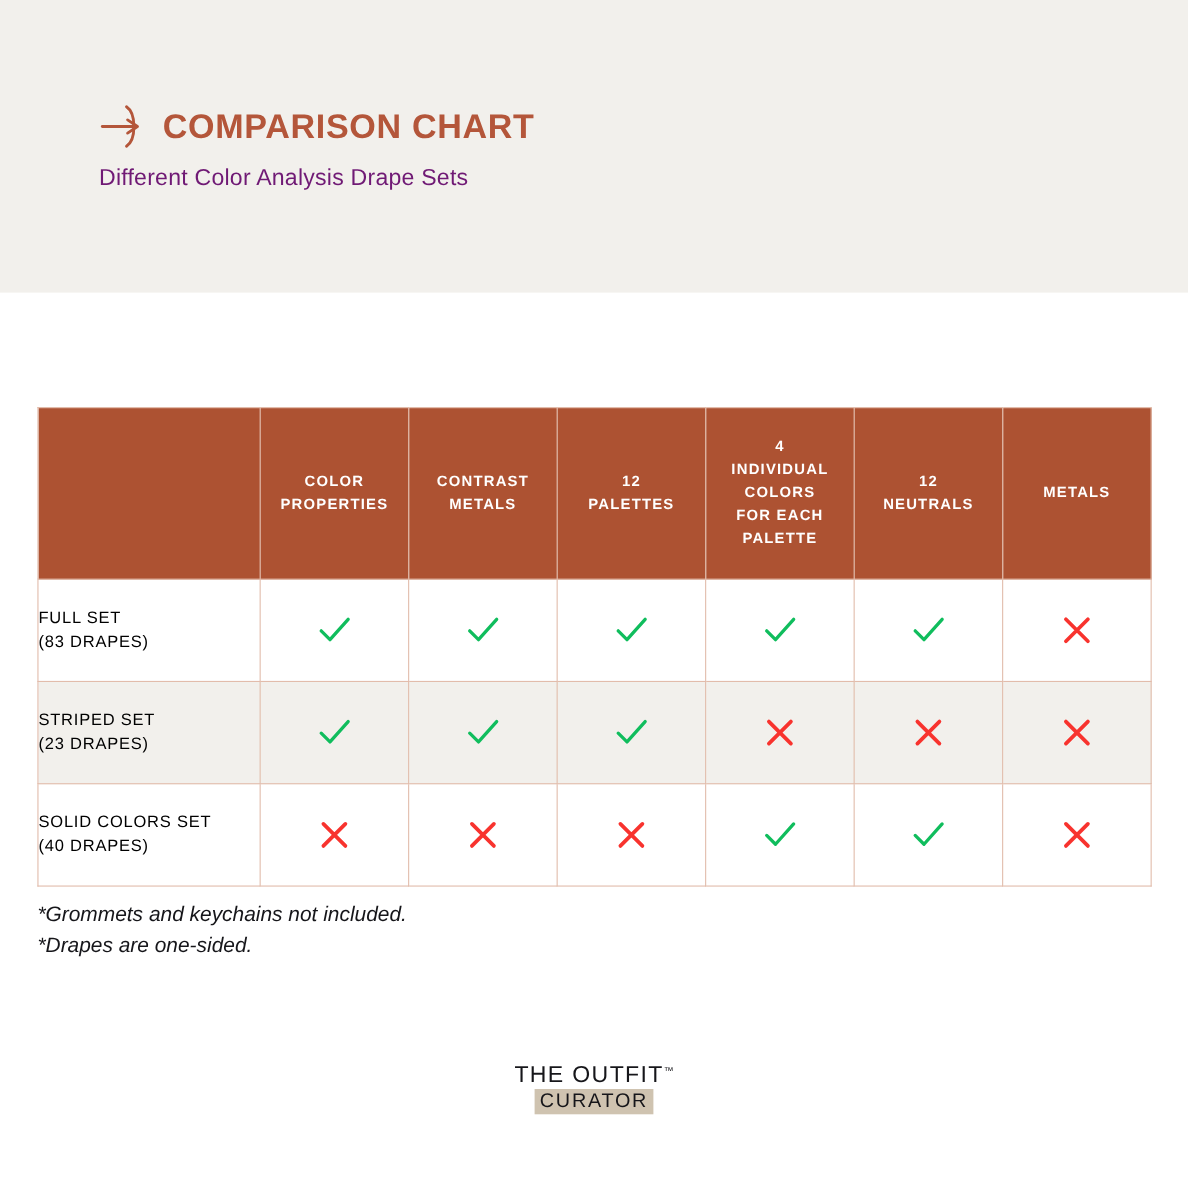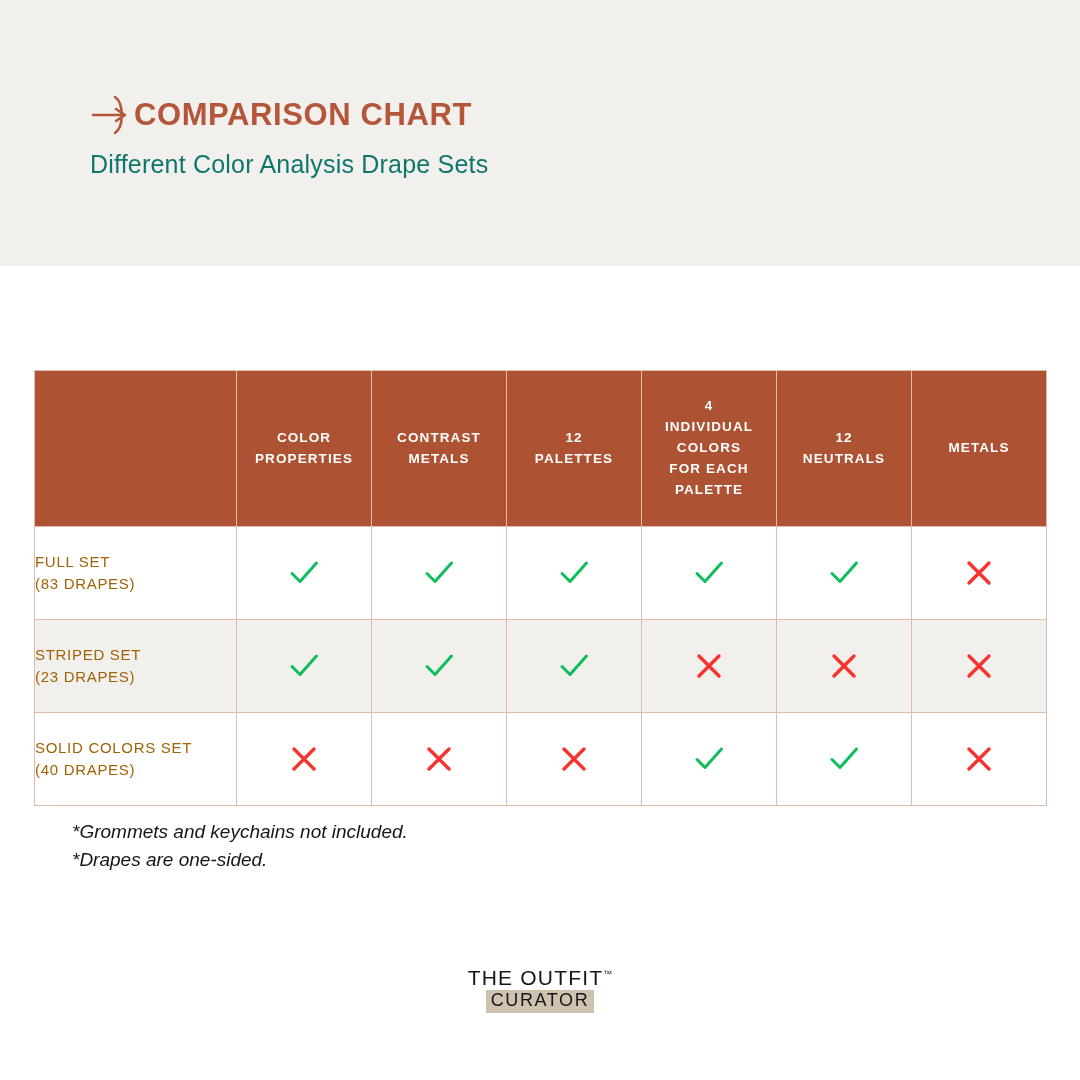--- a/index.html
+++ b/index.html
@@ -22,44 +22,44 @@
     width: 1080px;
     height: 266px;
     background: #f2f0ec;
   }
   #title-row {
     position: absolute;
     left: 90px;
     top: 94px;
     display: flex;
     align-items: center;
-    gap: 0;
+    gap: 14px;
   }
   #arrow-icon {
     width: 44px;
     height: 42px;
     display: block;
   }
   #page-title {
     font-family: "Liberation Sans", sans-serif;
     font-size: 31px;
     font-weight: bold;
     letter-spacing: 0.6px;
     color: #b4563a;
     white-space: nowrap;
   }
   #page-subtitle {
     position: absolute;
     left: 90px;
     top: 150px;
     font-family: "Liberation Sans", sans-serif;
-    font-size: 25px;
+    font-size: 21px;
     font-weight: 300;
     letter-spacing: 0.2px;
-    color: #0f766e;
+    color: #701a75;
     white-space: nowrap;
   }
 
   
   #comparison-table {
     position: absolute;
     left: 34px;
     top: 370px;
     width: 1012px;
     border-collapse: collapse;
@@ -97,21 +97,21 @@
 
   td.cell-label {
     text-align: left;
     vertical-align: middle;
     padding-left: 22px;
     font-family: "Liberation Sans", sans-serif;
     font-size: 15px;
     font-weight: 300;
     letter-spacing: 0.7px;
     line-height: 1.45;
-    color: #a16207;
+    color: #000000;
     white-space: pre-line;
   }
   td.cell-mark {
     text-align: center;
     vertical-align: middle;
   }
   .mark-svg {
     width: 34px;
     height: 34px;
     display: inline-block;
@@ -123,21 +123,21 @@
     position: absolute;
     left: 34px;
     top: 818px;
     font-family: "Liberation Sans", sans-serif;
     font-size: 19px;
     font-style: italic;
     font-weight: 300;
     line-height: 1.45;
     color: #16161a;
   }
-  #footnotes div { white-space: nowrap; margin-left: 38px; }
+  #footnotes div { white-space: nowrap; }
 
   
   #brand-logo {
     position: absolute;
     left: 0;
     top: 967px;
     width: 1080px;
     text-align: center;
   }
   #logo-line1 {

